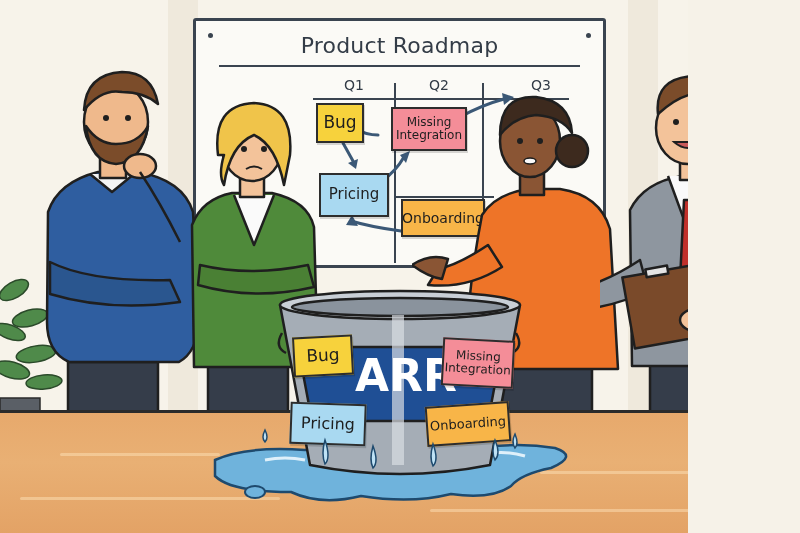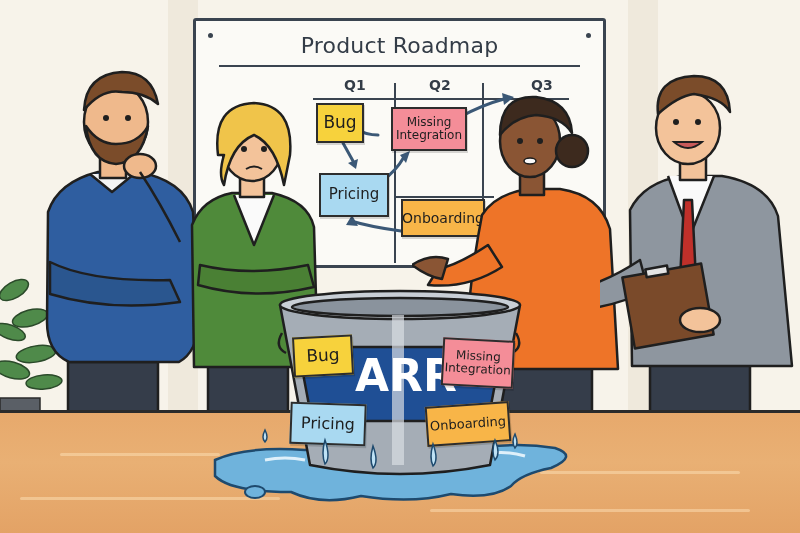--- a/index.html
+++ b/index.html
@@ -1,23 +1,23 @@
 <!DOCTYPE html>
 <html><head>
 <meta charset="utf-8">
 <style>
   html,body{margin:0;padding:0;}
   body{width:800px;height:533px;overflow:hidden;background:#f6f2e8;font-family:"DejaVu Sans",sans-serif;}
-  .scene{position:relative;width:800px;height:533px;overflow:hidden;background:#f7f3ea;}
+  .scene{position:relative;width:688px;height:533px;overflow:hidden;background:#f7f3ea;}
   .wall-stripe{position:absolute;top:0;width:30px;height:420px;background:#efe9dc;}
   .board{position:absolute;left:193px;top:18px;width:413px;height:250px;background:#fbfaf6;border:3px solid #3a4450;border-radius:3px;box-sizing:border-box;}
   .board .pin{position:absolute;width:5px;height:5px;border-radius:50%;background:#3a4450;top:12px;}
   .board-title{position:absolute;left:0;right:0;top:12px;text-align:center;font-family:"DejaVu Sans",sans-serif;font-size:22px;color:#333c47;letter-spacing:0.2px;}
   .board-rule{position:absolute;left:23px;right:23px;top:44px;height:2px;background:#3a4450;}
-  .q-label{position:absolute;top:56px;font-size:14px;color:#333c47;font-weight:bold;}
+  .q-label{position:absolute;top:56px;font-size:14px;color:#333c47;font-weight:normal;}
   .q-axis{position:absolute;left:117px;width:256px;top:77px;height:2px;background:#3a4450;}
   .q-vline{position:absolute;width:2px;background:#3a4450;}
   .q-hline{position:absolute;height:2px;background:#3a4450;}
   .note{position:absolute;border:2px solid #2d2d2d;box-sizing:border-box;display:flex;align-items:center;justify-content:center;text-align:center;color:#1e1e1e;line-height:1.05;box-shadow:1px 2px 0 rgba(0,0,0,0.15);}
   .n-yellow{background:#f7d23c;}
   .n-pink{background:#f48d98;}
   .n-blue{background:#a9d9f1;}
   .n-orange{background:#f8b548;}
   svg{display:block;}
   .abs{position:absolute;}

